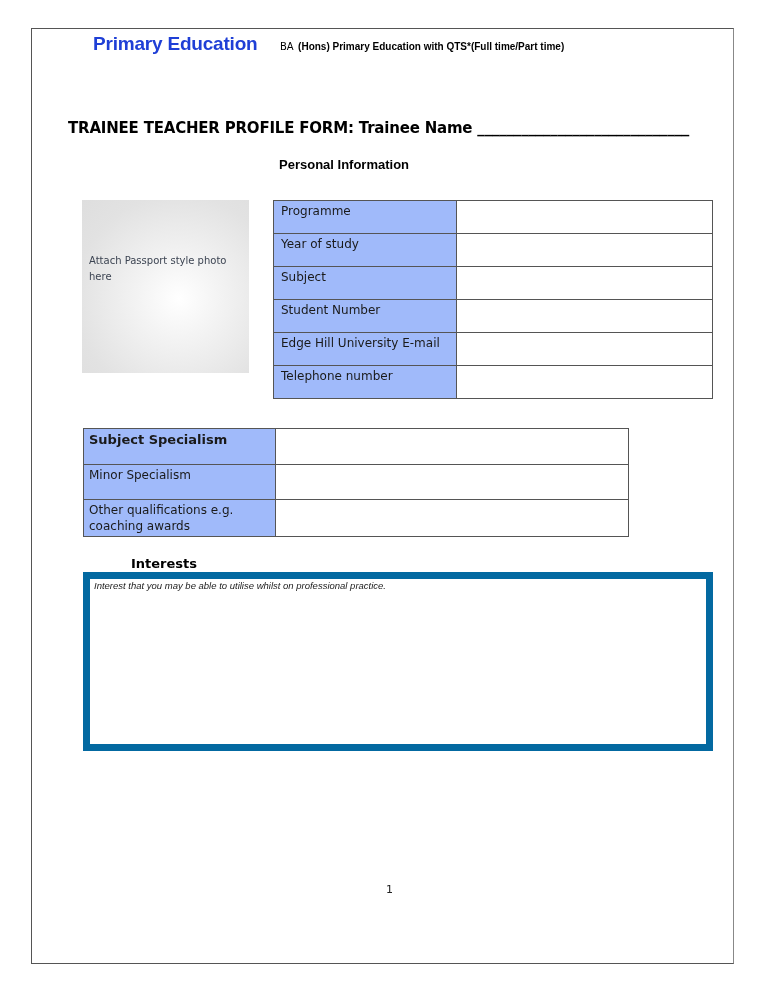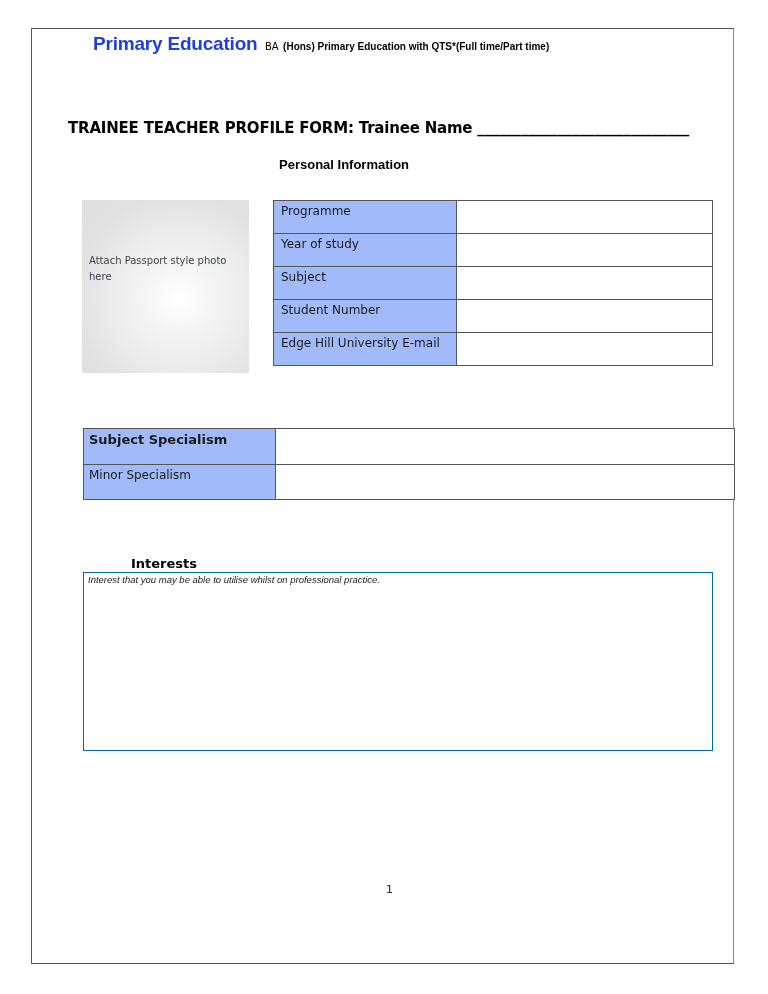--- a/index.html
+++ b/index.html
@@ -1,41 +1,41 @@
 <!DOCTYPE html>
 <html><head>
 <meta charset="utf-8">
 <style>
   html, body { margin: 0; padding: 0; background: #ffffff; }
   body { width: 768px; height: 994px; position: relative; overflow: hidden; font-family: "Liberation Sans", sans-serif; color: #000; }
   .page { position: absolute; left: 31px; top: 28px; width: 703px; height: 936px; border: 1px solid #555; border-right-color: #888; box-sizing: border-box; background: #fff; }
   .header { position: absolute; left: 93px; top: 33px; white-space: nowrap; }
   .header .brand { color: #1f3fd6; font-family: "Liberation Sans", sans-serif; font-size: 19px; font-weight: bold; letter-spacing: -0.2px; }
-  .header .sub-ba { font-family: "DejaVu Sans", sans-serif; font-size: 10px; margin-left: 3px; }
+  .header .sub-ba { font-family: "DejaVu Sans", sans-serif; font-size: 10px; margin-left: 18px; }
   .header .sub-rest { font-family: "Liberation Sans", sans-serif; font-size: 10px; font-weight: bold; }
   .form-title { position: absolute; left: 68px; top: 119px; font-family: "DejaVu Sans", sans-serif; font-size: 15px; font-weight: bold; white-space: nowrap; letter-spacing: -0.2px; }
   .section-title { position: absolute; left: 279px; top: 157px; font-family: Liberation Sans, sans-serif; font-size: 13px; font-weight: bold; }
   .photo { position: absolute; left: 82px; top: 200px; width: 167px; height: 173px; background: radial-gradient(circle at 58% 57%, #ffffff 0%, #f3f3f3 30%, #e2e2e2 75%, #dedede 100%); }
   .photo span { position: absolute; left: 7px; top: 53px; font-family: "DejaVu Sans", sans-serif; font-size: 10px; line-height: 16px; color: #3c4452; width: 150px; }
   table.info { position: absolute; border-collapse: collapse; table-layout: fixed; border-radius: 12px; }
   table.info td { border: 1px solid #555; padding: 0; vertical-align: top; box-sizing: border-box; }
   table.info td.label { background: #a0bafa; font-family: "DejaVu Sans", sans-serif; font-size: 12px; color: #1a1a1a; padding: 2px 7px; line-height: 16px; }
   table.info td.value { background: #fff; }
   #personal { left: 273px; top: 200px; width: 440px; }
   #personal td { height: 33px; }
   #personal col.c1 { width: 183px; }
-  #specialism { left: 83px; top: 428px; width: 652px; }
+  #specialism { left: 83px; top: 428px; width: 546px; }
   #specialism col.c1 { width: 192px; }
   #specialism tr.r0 td { height: 36px; }
   #specialism tr.r1 td { height: 35px; }
   #specialism tr.r2 td { height: 36px; }
   #specialism td.label.bold { font-weight: bold; font-size: 13px; padding-top: 3px; }
   #specialism td.label { padding: 2px 5px; }
   .interests-heading { position: absolute; left: 83px; top: 556px; font-family: "DejaVu Sans", sans-serif; font-size: 13px; font-weight: bold; margin-left: 48px; }
-  .interests-box { position: absolute; left: 83px; top: 572px; width: 630px; height: 179px; border: 1px solid #0369a1; box-sizing: border-box; }
+  .interests-box { position: absolute; left: 83px; top: 572px; width: 630px; height: 179px; border: 7px solid #0369a1; box-sizing: border-box; }
   .interests-box .hint { position: absolute; left: 4px; top: 1px; font-family: "Liberation Sans", sans-serif; font-style: italic; font-size: 9.5px; color: #222; }
   .page-number { position: absolute; left: 386px; top: 883px; font-family: "DejaVu Sans", sans-serif; font-size: 11px; color: #222; }
 </style>
 </head>
 <body>
 
 <div class="page"></div>
 
 <div class="header">
   <span class="brand">Primary Education</span>
@@ -70,37 +70,45 @@
     <td class="value"></td>
   </tr>
   <tr>
     <td class="label">Student Number</td>
     <td class="value"></td>
   </tr>
   <tr>
     <td class="label">Edge Hill University E-mail</td>
     <td class="value"></td>
   </tr>
+  <tr>
+    <td class="label">Telephone number</td>
+    <td class="value"></td>
+  </tr>
 </tbody>
   </table>
 
 <table class="info" id="specialism">
   <colgroup>
       <col class="c1">
       <col class="c2">
     </colgroup>
   <tbody>
       <tr class="r0">
     <td class="label bold">Subject Specialism</td>
     <td class="value"></td>
   </tr>
   <tr class="r1">
     <td class="label">Minor Specialism</td>
     <td class="value"></td>
   </tr>
+  <tr class="r2">
+    <td class="label">Other qualifications e.g. coaching awards</td>
+    <td class="value"></td>
+  </tr>
 </tbody>
   </table>
 
 <div class="interests-heading">Interests</div>
 <div class="interests-box">
   <span class="hint">Interest that you may be able to utilise whilst on professional practice.</span>
 </div>
 
 <div class="page-number">1</div>
 

